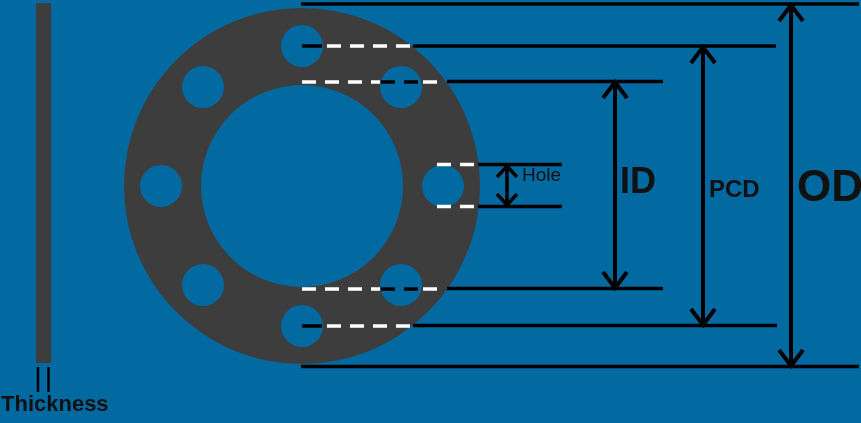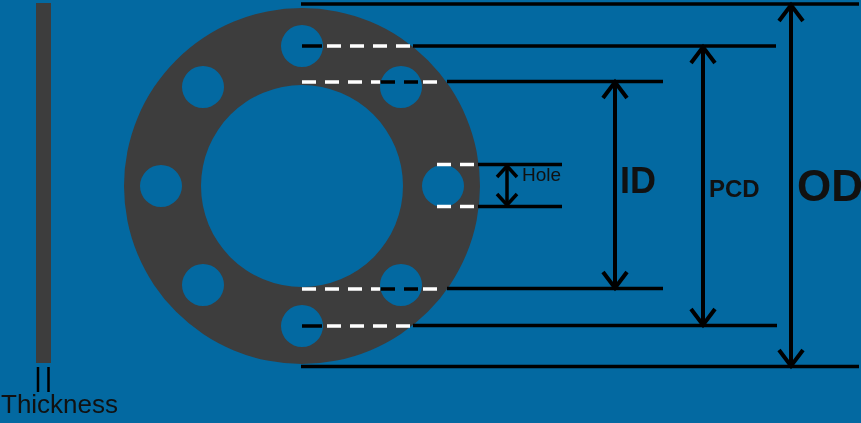--- a/index.html
+++ b/index.html
@@ -24,21 +24,21 @@
   .label-id  { left: 620px; top: 158px; font-size: 36px; line-height: 46px; }
   .label-pcd { left: 709px; top: 173px; font-size: 24px; line-height: 32px; }
   .label-od  { left: 797px; top: 164px; font-size: 44px; line-height: 44px; }
   .label-hole-diameter {
     left: 522px; top: 165px;
     font-size: 19px; line-height: 19px;
   }
   .label-hole-diameter span { display: block; }
   .label-thickness {
     left: 1px; top: 394px;
-    font-size: 26px; line-height: 20px;
+    font-size: 22px; line-height: 20px; font-weight: bold;
   }
 </style>
 </head>
 <body>
 
 <div class="canvas">
 
   <svg width="861" height="423" viewBox="0 0 861 423">
 
     <rect x="36" y="3" width="15" height="360" fill="#3d3d3d"></rect>

